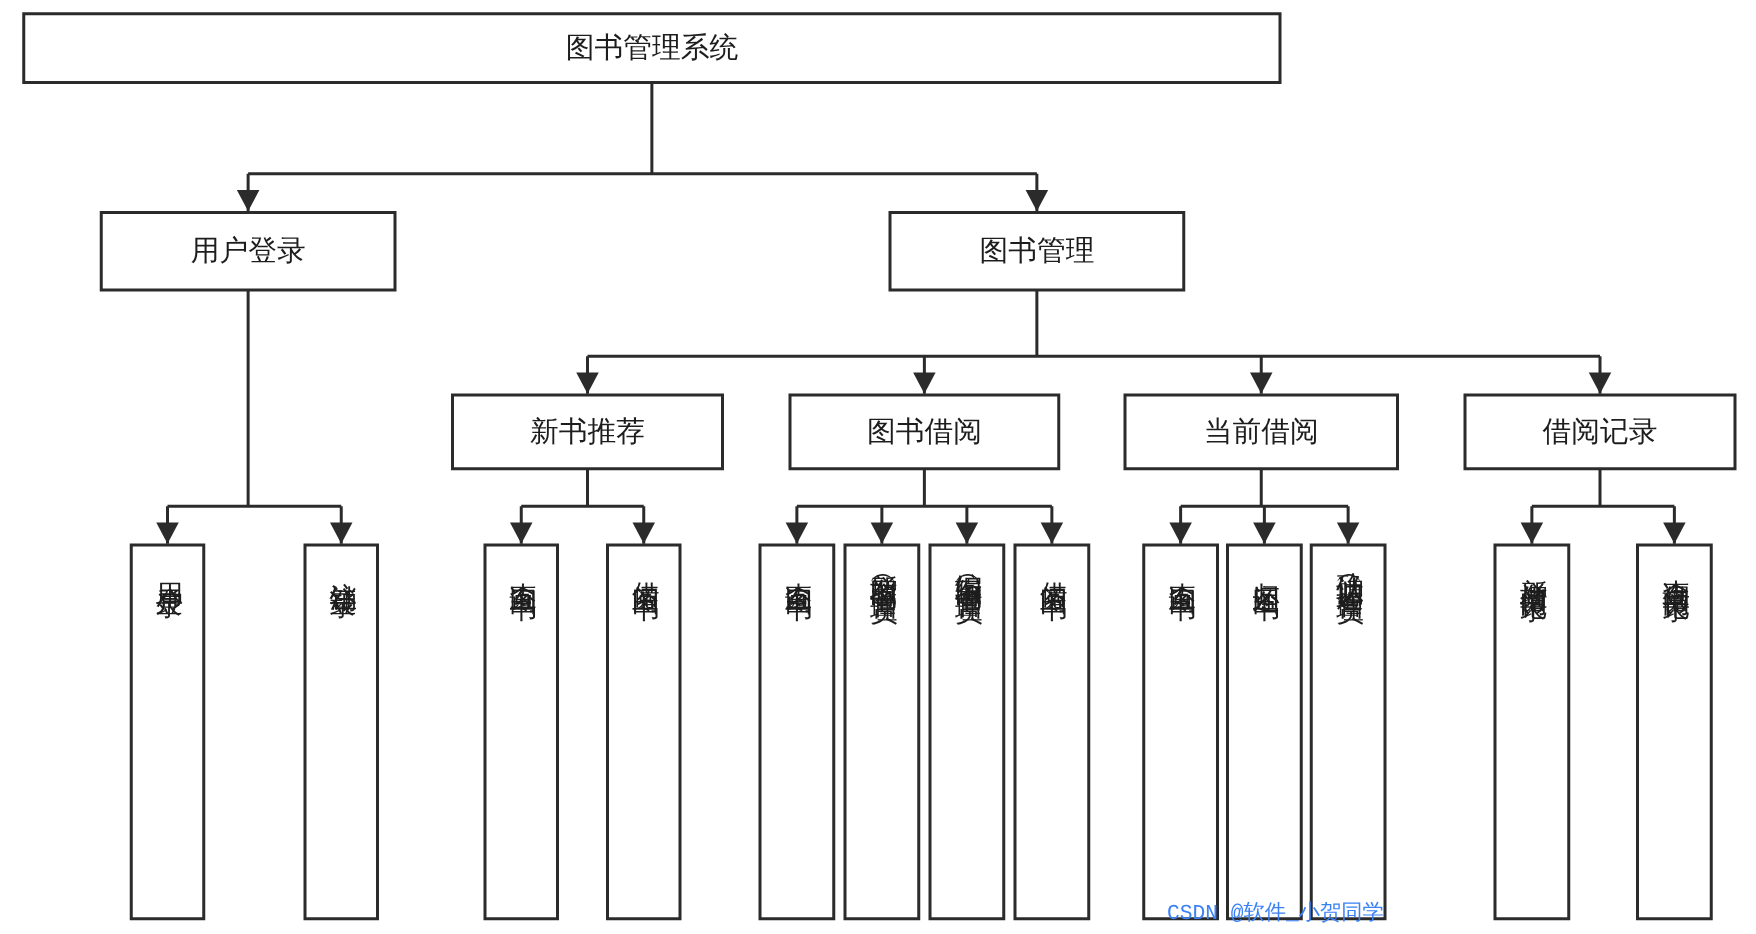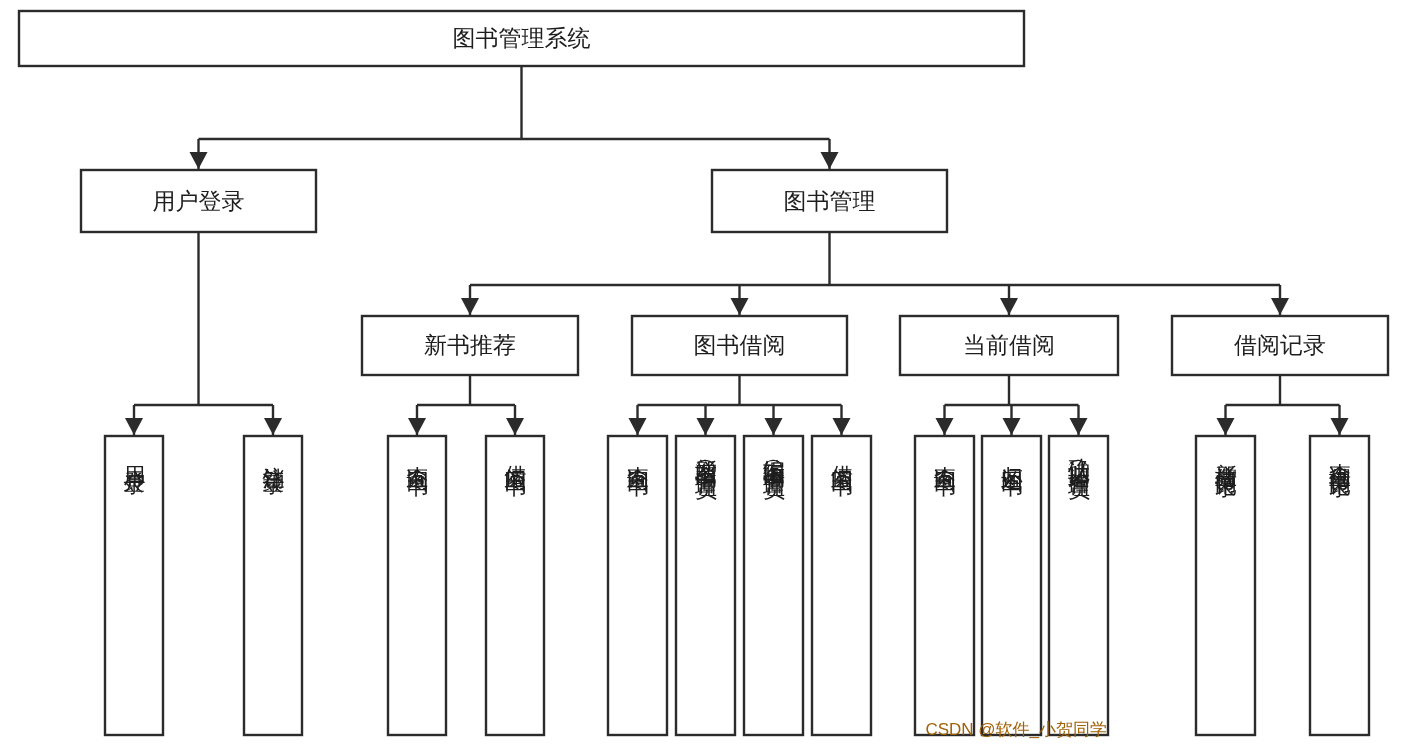--- a/index.html
+++ b/index.html
@@ -54,22 +54,22 @@
   }
   .arrow-head {
     fill: #2b2b2b;
     stroke: none;
   }
   .watermark {
     position: absolute;
     right: 10px;
     bottom: 6px;
     font-size: 17px;
-    color: #a16207;
-    font-family: Liberation Sans, sans-serif;
+    color: #3b82f6;
+    font-family: Liberation Mono, monospace;
     white-space: nowrap;
     user-select: none;
   }
 </style>
 </head>
 <body>
 
 <div id="diagram-root">
   <svg class="diagram" viewBox="0 0 1405 747" xmlns="http://www.w3.org/2000/svg">
     <g id="edge-layer">

